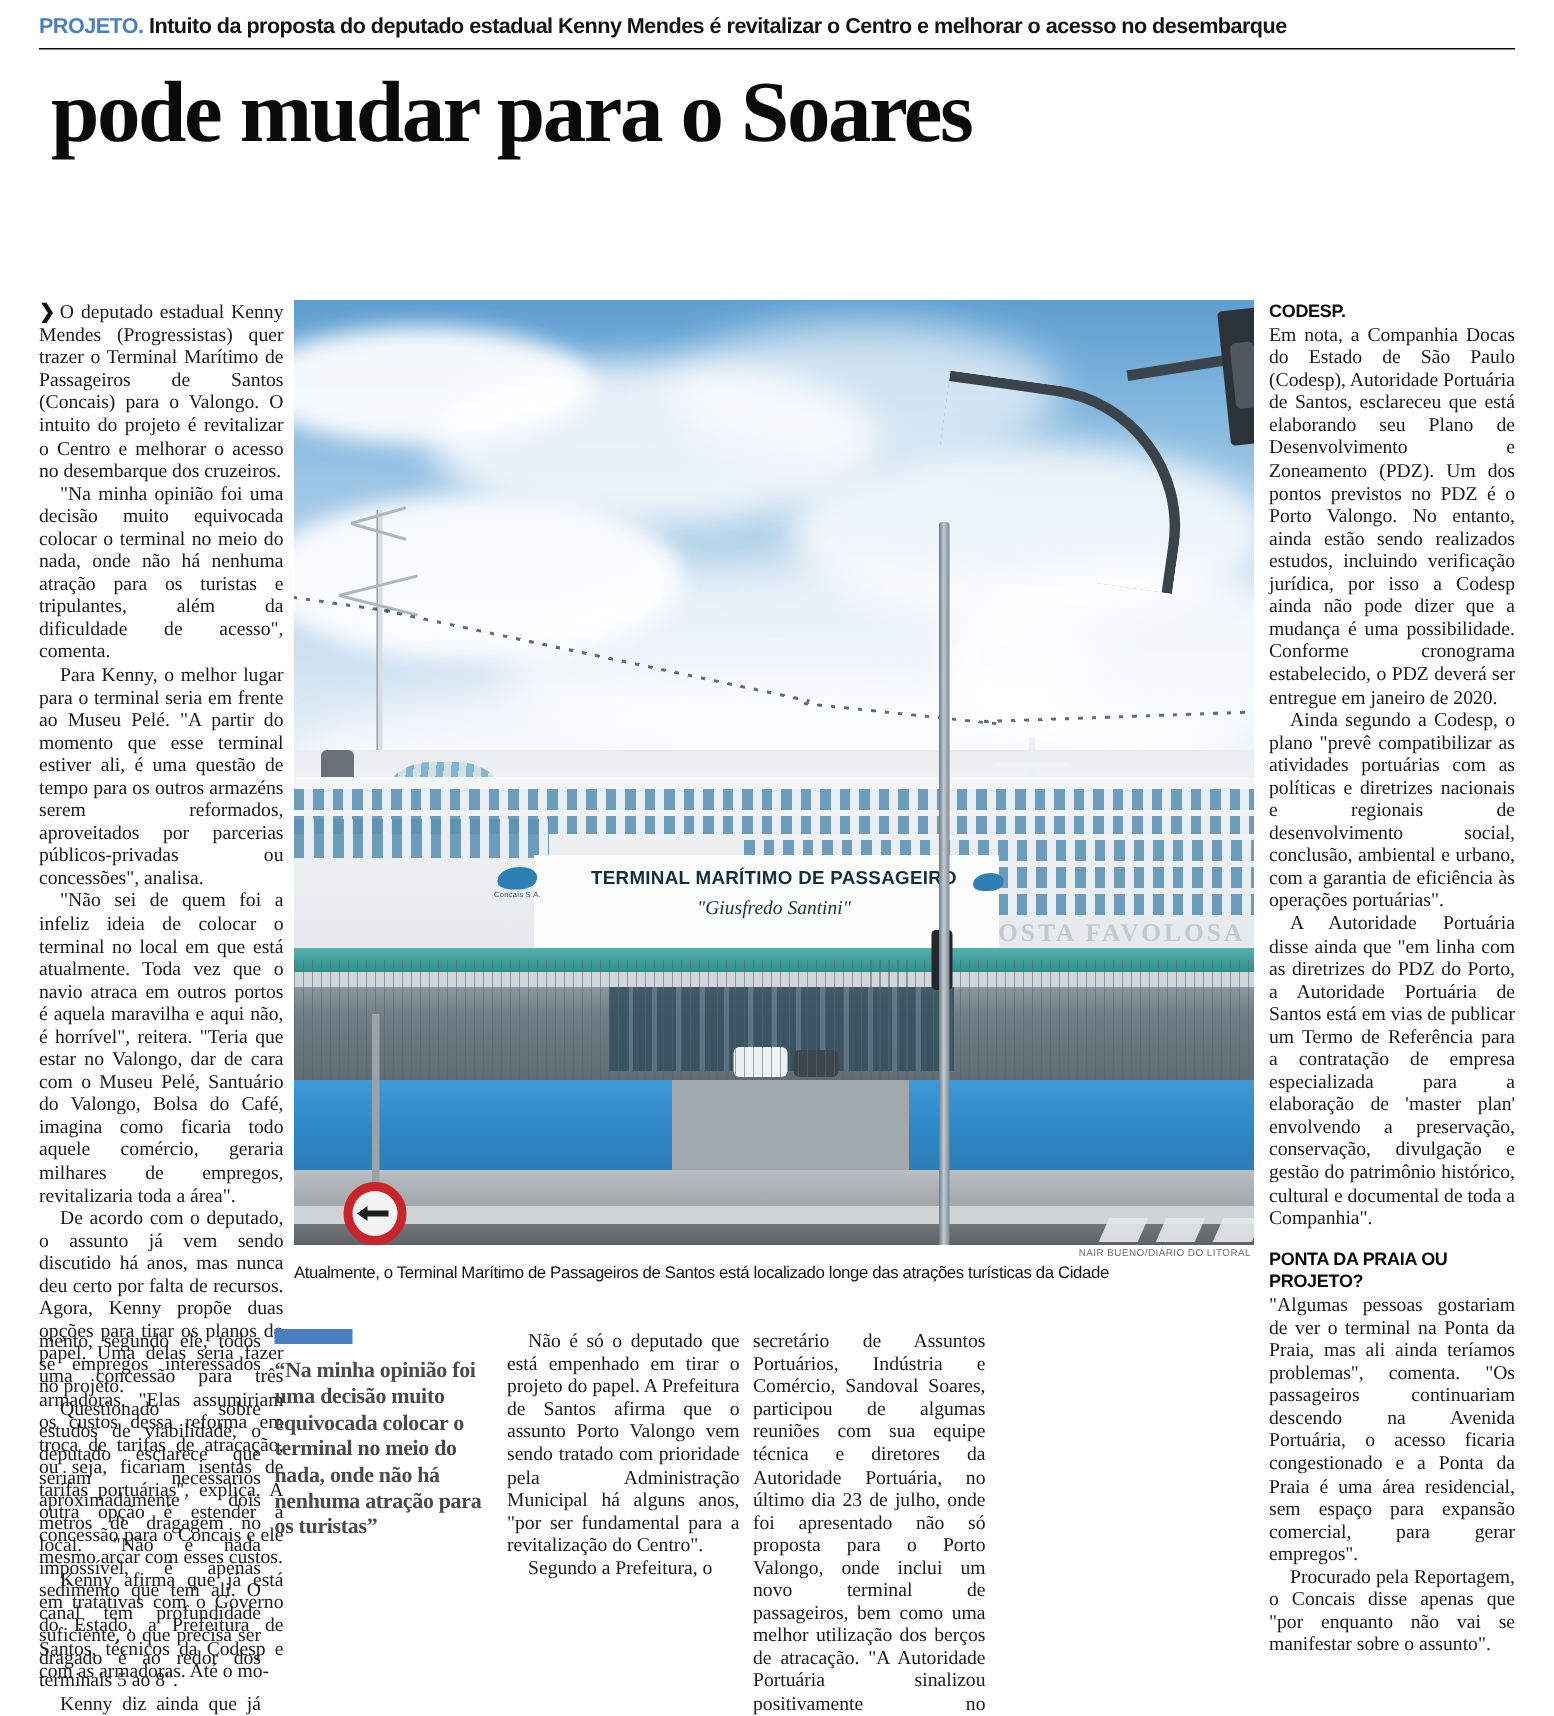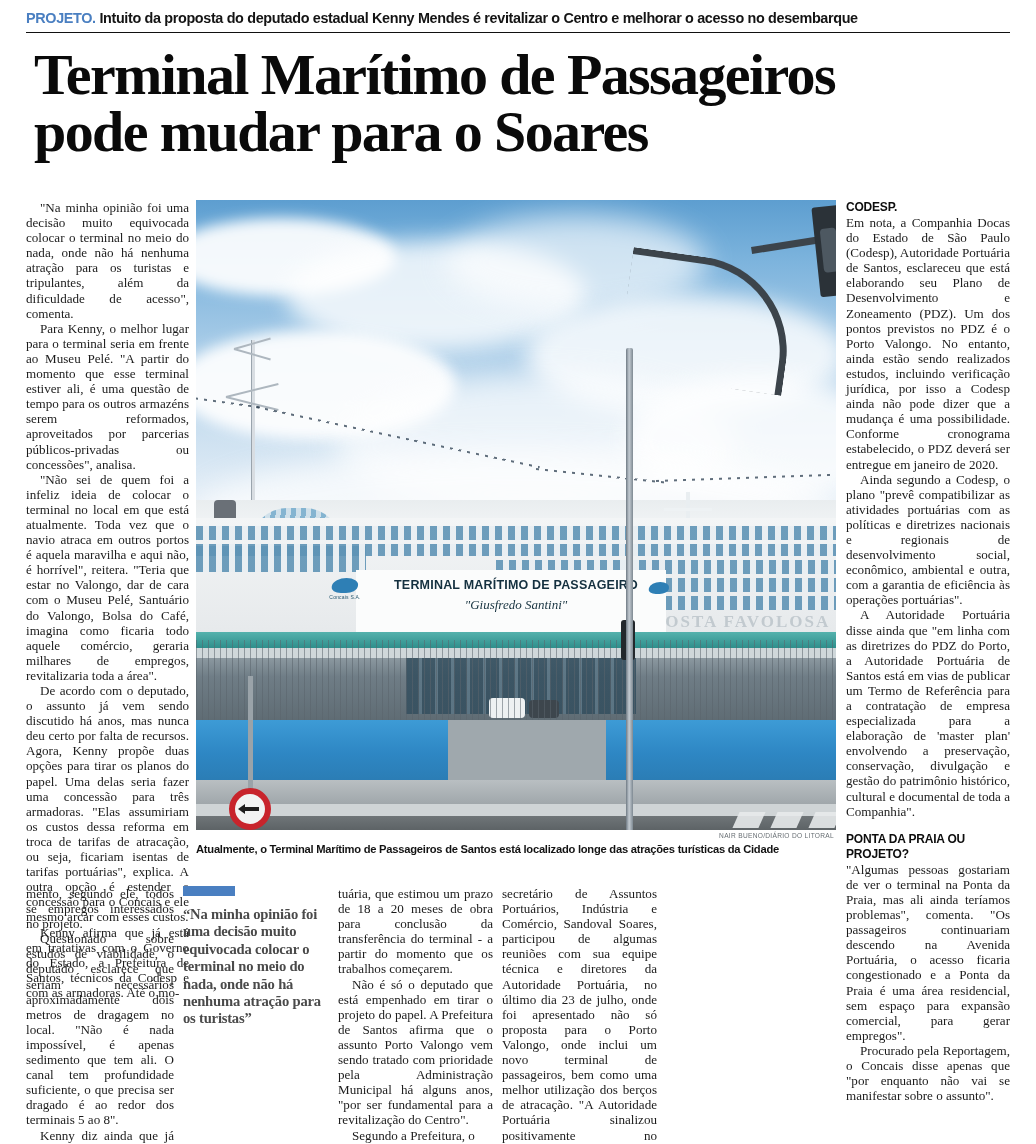--- a/index.html
+++ b/index.html
@@ -445,21 +445,21 @@
     color: #666d72;
     padding: 2px 2px 0 0;
   }
   .photo-caption {
     font-family: "Liberation Sans", sans-serif;
     font-size: 11.2px;
     line-height: 14px;
     color: #131313;
     letter-spacing: -0.25px;
     padding-top: 3px;
-    font-weight: 700;
+    font-weight: 400;
   }
 
   
   .sec-head {
     font-family: "Liberation Sans", sans-serif;
     font-weight: 700;
     font-size: 12px;
     line-height: 14px;
     letter-spacing: -0.2px;
     color: #0d0d0d;
@@ -502,27 +502,27 @@
 
 <div class="page">
 
   <div class="kicker">
     <span class="kicker-label">PROJETO.</span>
     <span class="kicker-text">Intuito da proposta do deputado estadual Kenny Mendes é revitalizar o Centro e melhorar o acesso no desembarque</span>
   </div>
   <div class="rule-top"></div>
 
   <h1 class="headline">
-    <span class="l1">Terminal Marítimo de Passageiros</span>
     <span class="l2">pode mudar para o Soares</span>
   </h1>
 
   <div class="body-grid">
 
     <div class="col-left art">
+      <p class="first"><span class="arrow-glyph">❯</span><span>O deputado estadual Kenny Mendes (Progressistas) quer trazer o Terminal Marítimo de Passageiros de Santos (Concais) para o Valongo. O intuito do projeto é revitalizar o Centro e melhorar o acesso no desembarque dos cruzeiros.</span></p>
       <p>"Na minha opinião foi uma decisão muito equivocada colocar o terminal no meio do nada, onde não há nenhuma atração para os turistas e tripulantes, além da dificuldade de acesso", comenta.</p>
       <p>Para Kenny, o melhor lugar para o terminal seria em frente ao Museu Pelé. "A partir do momento que esse terminal estiver ali, é uma questão de tempo para os outros armazéns serem reformados, aproveitados por parcerias públicos-privadas ou concessões", analisa.</p>
       <p>"Não sei de quem foi a infeliz ideia de colocar o terminal no local em que está atualmente. Toda vez que o navio atraca em outros portos é aquela maravilha e aqui não, é horrível", reitera. "Teria que estar no Valongo, dar de cara com o Museu Pelé, Santuário do Valongo, Bolsa do Café, imagina como ficaria todo aquele comércio, geraria milhares de empregos, revitalizaria toda a área".</p>
       <p>De acordo com o deputado, o assunto já vem sendo discutido há anos, mas nunca deu certo por falta de recursos. Agora, Kenny propõe duas opções para tirar os planos do papel. Uma delas seria fazer uma concessão para três armadoras. "Elas assumiriam os custos dessa reforma em troca de tarifas de atracação, ou seja, ficariam isentas de tarifas portuárias", explica. A outra opção é estender a concessão para o Concais e ele mesmo arcar com esses custos.</p>
       <p>Kenny afirma que já está em tratativas com o Governo do Estado, a Prefeitura de Santos, técnicos da Codesp e com as armadoras. Até o mo-</p>
     </div>
 
     <div class="photo-block">
       <div class="photo">
         <div class="sky"></div>
@@ -600,21 +600,21 @@
         <div class="lamp-head"></div>
       </div>
 
       <div class="photo-credit">NAIR BUENO/DIÁRIO DO LITORAL</div>
       <div class="photo-caption">Atualmente, o Terminal Marítimo de Passageiros de Santos está localizado longe das atrações turísticas da Cidade</div>
     </div>
 
     <div class="col-right art">
       <div class="sec-head">CODESP.</div>
       <p class="first">Em nota, a Companhia Docas do Estado de São Paulo (Codesp), Autoridade Portuária de Santos, esclareceu que está elaborando seu Plano de Desenvolvimento e Zoneamento (PDZ). Um dos pontos previstos no PDZ é o Porto Valongo. No entanto, ainda estão sendo realizados estudos, incluindo verificação jurídica, por isso a Codesp ainda não pode dizer que a mudança é uma possibilidade. Conforme cronograma estabelecido, o PDZ deverá ser entregue em janeiro de 2020.</p>
-      <p>Ainda segundo a Codesp, o plano "prevê compatibilizar as atividades portuárias com as políticas e diretrizes nacionais e regionais de desenvolvimento social, econômico, ambiental e outra, com a garantia de eficiência às operações portuárias".</p>
+      <p>Ainda segundo a Codesp, o plano "prevê compatibilizar as atividades portuárias com as políticas e diretrizes nacionais e regionais de desenvolvimento social, conclusão, ambiental e urbano, com a garantia de eficiência às operações portuárias".</p>
       <p>A Autoridade Portuária disse ainda que "em linha com as diretrizes do PDZ do Porto, a Autoridade Portuária de Santos está em vias de publicar um Termo de Referência para a contratação de empresa especializada para a elaboração de 'master plan' envolvendo a preservação, conservação, divulgação e gestão do patrimônio histórico, cultural e documental de toda a Companhia".</p>
       <div class="sec-gap"></div>
       <div class="sec-head">PONTA DA PRAIA OU</div>
       <div class="sec-head">PROJETO?</div>
       <p class="first">"Algumas pessoas gostariam de ver o terminal na Ponta da Praia, mas ali ainda teríamos problemas", comenta. "Os passageiros continuariam descendo na Avenida Portuária, o acesso ficaria congestionado e a Ponta da Praia é uma área residencial, sem espaço para expansão comercial, para gerar empregos".</p>
       <p>Procurado pela Reportagem, o Concais disse apenas que "por enquanto não vai se manifestar sobre o assunto".</p>
 
     </div>
   </div>
 
@@ -625,21 +625,20 @@
       <p>Questionado sobre estudos de viabilidade, o deputado esclarece que seriam necessários aproximadamente dois metros de dragagem no local. "Não é nada impossível, é apenas sedimento que tem ali. O canal tem profundidade suficiente, o que precisa ser dragado é ao redor dos terminais 5 ao 8".</p>
       <p>Kenny diz ainda que já conversou com um engenheiro técnico da área por-</p>
     </div>
 
     <div class="bcol bcol2">
       <div class="quote-bar"></div>
       <div class="pull-quote">“Na minha opinião foi uma decisão muito equivocada colocar o terminal no meio do nada, onde não há nenhuma atração para os turistas”</div>
     </div>
 
     <div class="bcol bcol3 art">
-      <p class="first">tuária, que estimou um prazo de 18 a 20 meses de obra para conclusão da transferência do terminal - a partir do momento que os trabalhos começarem.</p>
       <p>Não é só o deputado que está empenhado em tirar o projeto do papel. A Prefeitura de Santos afirma que o assunto Porto Valongo vem sendo tratado com prioridade pela Administração Municipal há alguns anos, "por ser fundamental para a revitalização do Centro".</p>
       <p>Segundo a Prefeitura, o</p>
     </div>
 
     <div class="bcol bcol4 art">
       <p class="first">secretário de Assuntos Portuários, Indústria e Comércio, Sandoval Soares, participou de algumas reuniões com sua equipe técnica e diretores da Autoridade Portuária, no último dia 23 de julho, onde foi apresentado não só proposta para o Porto Valongo, onde inclui um novo terminal de passageiros, bem como uma melhor utilização dos berços de atracação. "A Autoridade Portuária sinalizou positivamente no aprofundamento dos estudos de viabilidade. As tratativas continuam".</p>
     </div>
 
   </div>
 </div>

